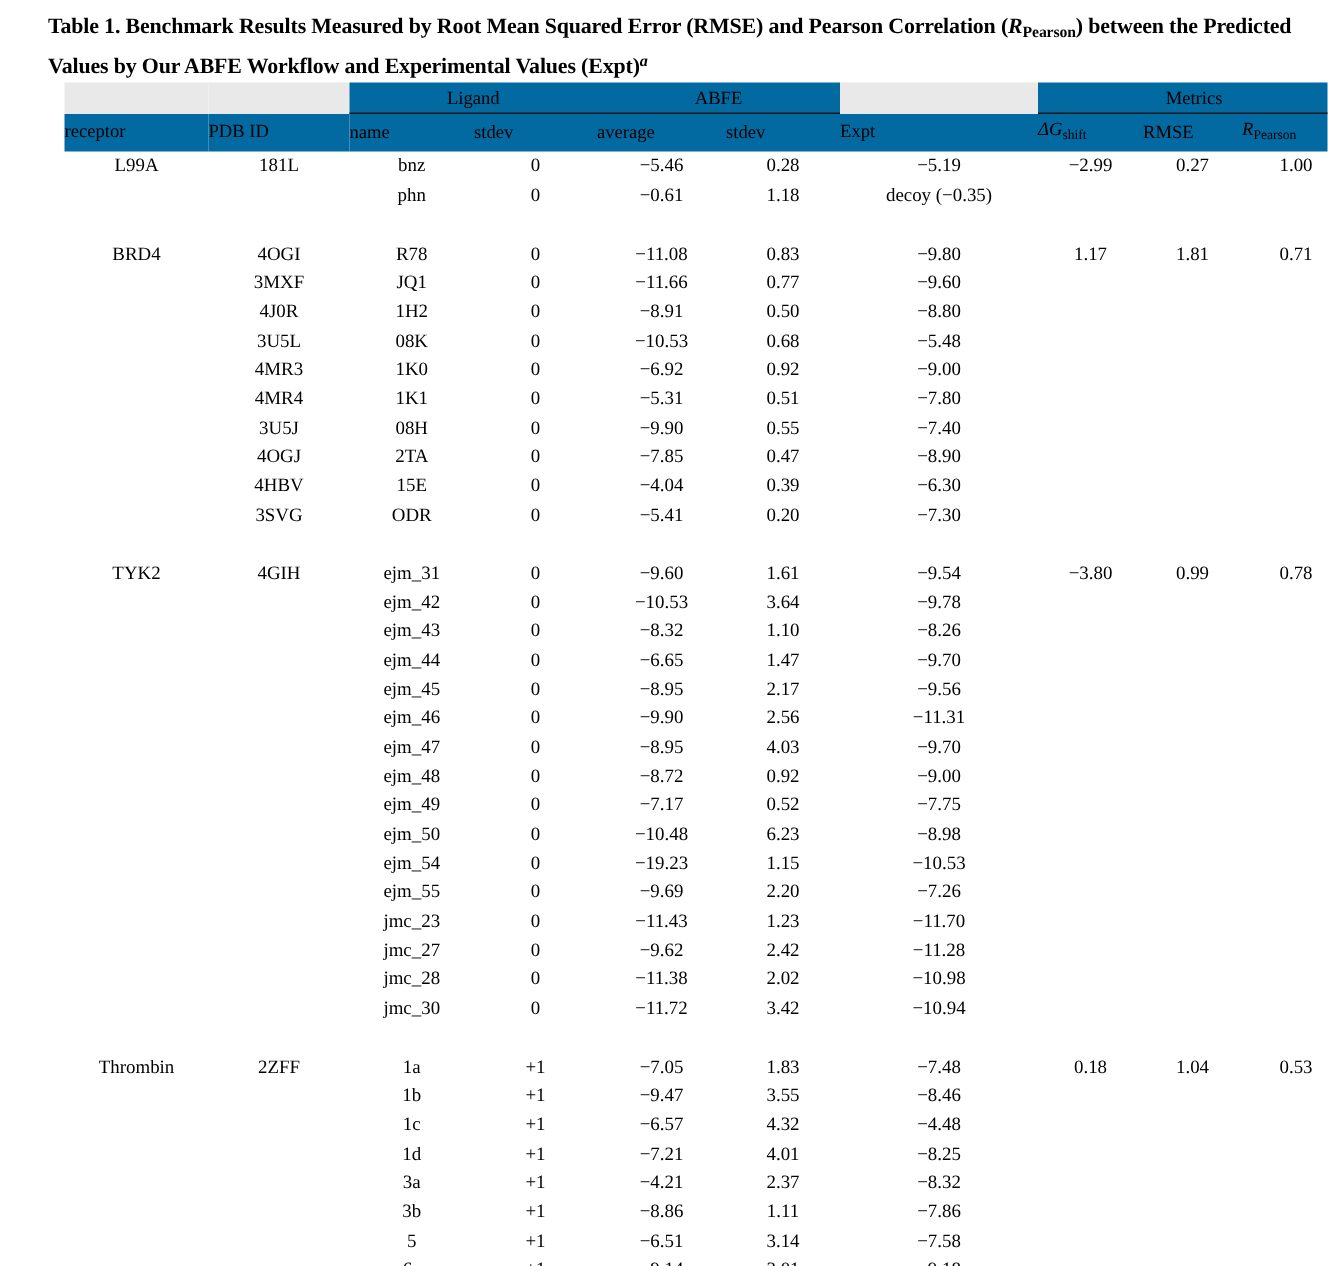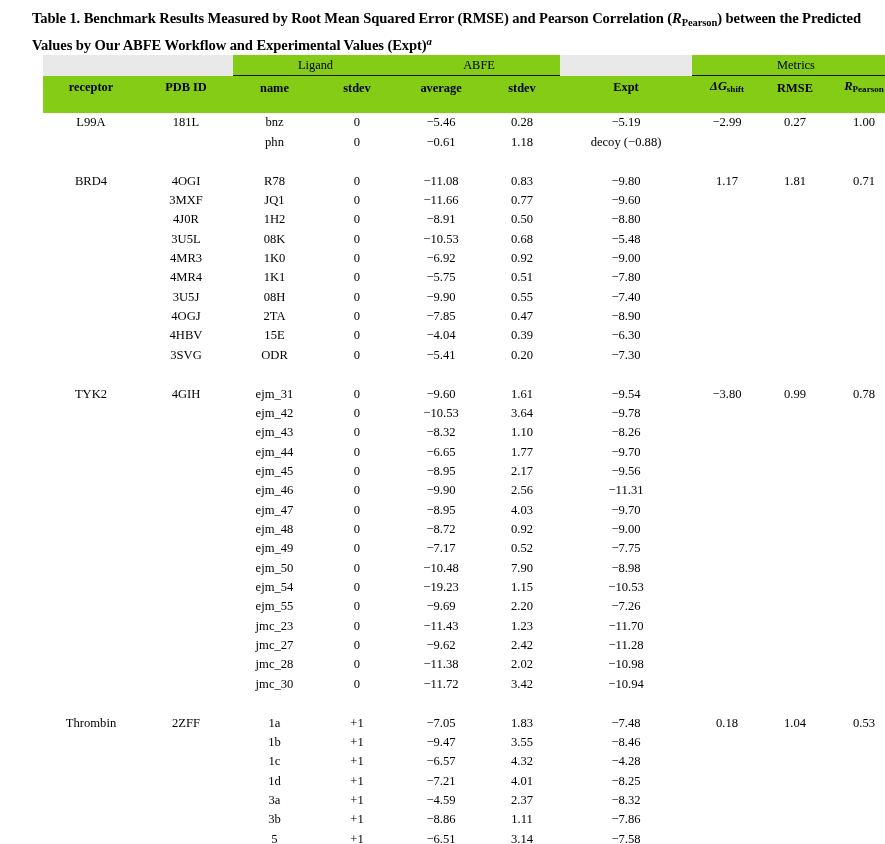--- a/index.html
+++ b/index.html
@@ -61,36 +61,35 @@
     table-layout: fixed;
   }
   table.bench td, table.bench th {
     padding: 0;
     margin: 0;
     font-weight: normal;
     vertical-align: bottom;
   }
 
   
-  .hdr-band td, .hdr-band th { background: #84cc16; }
+  .hdr-band td, .hdr-band th { background: #0369a1; }
   tr.grouprow th {
     height: 20px;
     line-height: 20px;
     text-align: center;
     font-size: 12.4px;
     vertical-align: middle;
   }
   tr.subrow th {
     height: 21px;
     line-height: 21px;
-    text-align: center;
+    text-align: left;
     font-size: 12.4px;
     vertical-align: middle;
-    padding-bottom: 13px;
-    font-weight: bold;
+    padding-bottom: 1px;
   }
   th.rule {
     border-bottom: 1.7px solid #1a1a1a;
   }
   th.spanpad { background: #e9e9e9; }
 
   .ital { font-style: italic; }
   .sub {
     font-size: 0.73em;
     vertical-align: -0.27em;
@@ -182,21 +181,21 @@
             <td>0.27</td>
             <td>1.00</td>
           </tr>
           <tr class="datarow">
             <td class="c-receptor"></td>
             <td class="c-pdb"></td>
             <td>phn</td>
             <td>0</td>
             <td>−0.61</td>
             <td>1.18</td>
-            <td>decoy (−0.88)</td>
+            <td>decoy (−0.35)</td>
             <td></td>
             <td></td>
             <td></td>
           </tr>
           <tr class="spacer">
             <td colspan="10">&nbsp;</td>
           </tr>
           <tr class="datarow">
             <td class="c-receptor">BRD4</td>
             <td class="c-pdb">4OGI</td>
@@ -255,21 +254,21 @@
             <td>−9.00</td>
             <td></td>
             <td></td>
             <td></td>
           </tr>
           <tr class="datarow">
             <td class="c-receptor"></td>
             <td class="c-pdb">4MR4</td>
             <td>1K1</td>
             <td>0</td>
-            <td>−5.75</td>
+            <td>−5.31</td>
             <td>0.51</td>
             <td>−7.80</td>
             <td></td>
             <td></td>
             <td></td>
           </tr>
           <tr class="datarow">
             <td class="c-receptor"></td>
             <td class="c-pdb">3U5J</td>
             <td>08H</td>
@@ -355,21 +354,21 @@
             <td></td>
             <td></td>
             <td></td>
           </tr>
           <tr class="datarow">
             <td class="c-receptor"></td>
             <td class="c-pdb"></td>
             <td>ejm_44</td>
             <td>0</td>
             <td>−6.65</td>
-            <td>1.77</td>
+            <td>1.47</td>
             <td>−9.70</td>
             <td></td>
             <td></td>
             <td></td>
           </tr>
           <tr class="datarow">
             <td class="c-receptor"></td>
             <td class="c-pdb"></td>
             <td>ejm_45</td>
             <td>0</td>
@@ -427,21 +426,21 @@
             <td></td>
             <td></td>
             <td></td>
           </tr>
           <tr class="datarow">
             <td class="c-receptor"></td>
             <td class="c-pdb"></td>
             <td>ejm_50</td>
             <td>0</td>
             <td>−10.48</td>
-            <td>7.90</td>
+            <td>6.23</td>
             <td>−8.98</td>
             <td></td>
             <td></td>
             <td></td>
           </tr>
           <tr class="datarow">
             <td class="c-receptor"></td>
             <td class="c-pdb"></td>
             <td>ejm_54</td>
             <td>0</td>
@@ -539,21 +538,21 @@
             <td></td>
             <td></td>
           </tr>
           <tr class="datarow">
             <td class="c-receptor"></td>
             <td class="c-pdb"></td>
             <td>1c</td>
             <td>+1</td>
             <td>−6.57</td>
             <td>4.32</td>
-            <td>−4.28</td>
+            <td>−4.48</td>
             <td></td>
             <td></td>
             <td></td>
           </tr>
           <tr class="datarow">
             <td class="c-receptor"></td>
             <td class="c-pdb"></td>
             <td>1d</td>
             <td>+1</td>
             <td>−7.21</td>
@@ -561,21 +560,21 @@
             <td>−8.25</td>
             <td></td>
             <td></td>
             <td></td>
           </tr>
           <tr class="datarow">
             <td class="c-receptor"></td>
             <td class="c-pdb"></td>
             <td>3a</td>
             <td>+1</td>
-            <td>−4.59</td>
+            <td>−4.21</td>
             <td>2.37</td>
             <td>−8.32</td>
             <td></td>
             <td></td>
             <td></td>
           </tr>
           <tr class="datarow">
             <td class="c-receptor"></td>
             <td class="c-pdb"></td>
             <td>3b</td>

